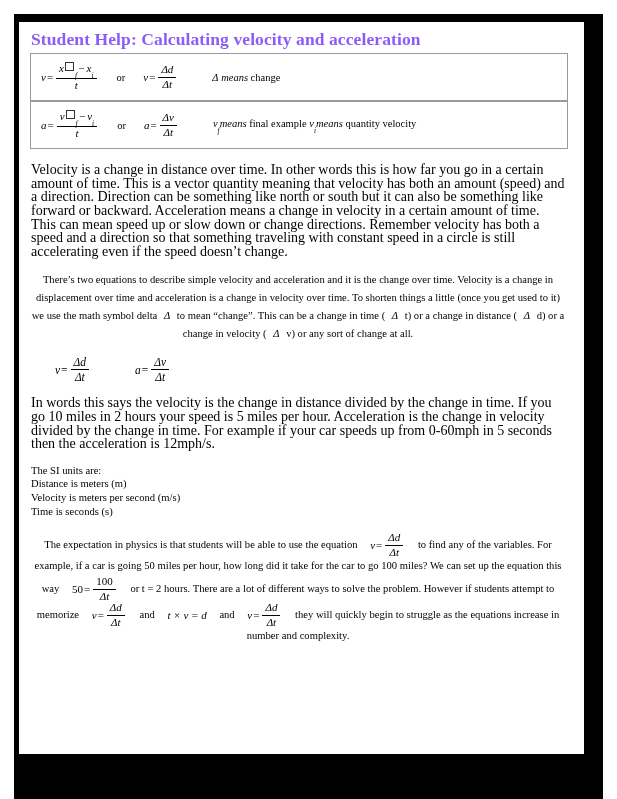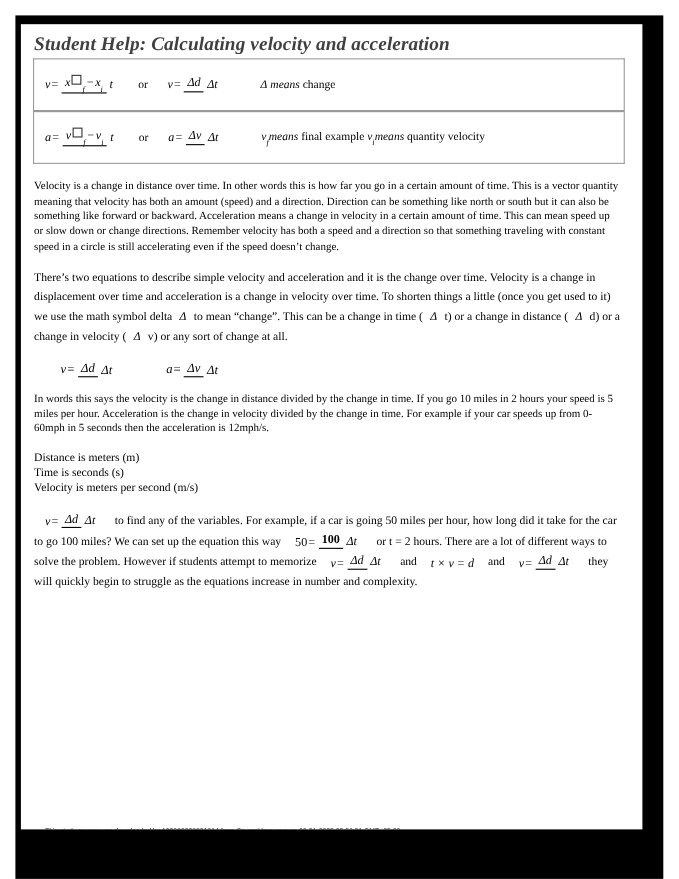--- a/index.html
+++ b/index.html
@@ -36,26 +36,25 @@
   }
   .page-inner {
     padding: 4px 10px 0 10px;
   }
 
   
   .doc-title {
     font-family: "Liberation Serif", serif;
     font-size: 17.5px;
     font-weight: bold;
-    color: #404040;
+    color: #8b5cf6;
     letter-spacing: 0.1px;
     line-height: 1.15;
     margin: 3px 0 4px 2px;
     white-space: nowrap;
-    font-style: italic;
   }
 
   
   .formula-table {
     border: 1px solid #9a9a9a;
     border-collapse: collapse;
     width: 538px;
     margin-left: 1px;
     background: #fff;
   }
@@ -92,21 +91,21 @@
     display: inline-block;
     width: 7px;
     height: 7px;
     border: 1px solid #333;
     margin: 0 1px;
     position: relative;
     top: -1px;
   }
   .frac {
     display: inline-flex;
-    flex-direction: row;
+    flex-direction: column;
     align-items: center;
     vertical-align: middle;
     margin: 0 2px;
     line-height: 1.05;
   }
   .frac .num {
     padding: 0 3px 1px 3px;
     border-bottom: 1px solid #000;
     font-style: italic;
     white-space: nowrap;
@@ -131,21 +130,21 @@
   }
   .note .ital { font-style: italic; }
 
   
   .body-area {
     margin-top: 14px;
     padding-left: 2px;
   }
   p.para {
     font-family: "Liberation Serif", serif;
-    font-size: 10px;
+    font-size: 14px;
     line-height: 13.6px;
     color: #000;
     margin: 0 0 13px 0;
     text-align: left;
     width: 534px;
   }
   .units-block {
     font-family: "Liberation Serif", serif;
     font-size: 10.6px;
     line-height: 13.6px;
@@ -164,20 +163,21 @@
   }
   .display-eq .mathrow { font-size: 11.5px; }
 
   
   .para-flow {
     font-family: "Liberation Serif", serif;
     font-size: 10.6px;
     line-height: 18px;
     width: 534px;
     margin: 0 0 13px 0;
+    text-align: center;
   }
   .para-flow .mathrow {
     position: relative;
     top: 1px;
     margin: 0 10px;
   }
   .delta-inline {
     font-style: italic;
     padding: 0 4px;
   }
@@ -304,40 +304,42 @@
           <span class="frac">
             <span class="num">Δv</span>
             <span class="den">Δt</span>
           </span>
         </span>
       </div>
 
       <p class="para">In words this says the velocity is the change in distance divided by the change in time.  If you go 10 miles in 2 hours your speed is 5 miles per hour.  Acceleration is the change in velocity divided by the change in time. For example if your car speeds up from 0-60mph in 5 seconds then the acceleration is 12mph/s.</p>
 
       <div class="units-block">
+        <div>The SI units are:</div>
         <div>Distance is meters (m)</div>
+        <div>Velocity is meters per second (m/s)</div>
         <div>Time is seconds (s)</div>
-        <div>Velocity is meters per second (m/s)</div>
       </div>
 
       <p class="para-flow">
+        <span>The expectation in physics is that students will be able to use the equation</span>
         <span class="mathrow">
           <span class="mi">v</span>
           <span class="op">=</span>
           <span class="frac">
             <span class="num">Δd</span>
             <span class="den">Δt</span>
           </span>
         </span>
         <span>to find any of the variables.  For example, if a car is going 50 miles per hour, how long did it take for the car to go 100 miles? We can set up the equation this way</span>
         <span class="mathrow">
           <span>50</span>
           <span class="op">=</span>
           <span class="frac">
-            <span class="num" style="font-style:normal;font-weight:bold;">100</span>
+            <span class="num" style="font-style:normal;">100</span>
             <span class="den">Δt</span>
           </span>
         </span>
         <span>or</span>
         <span>t = 2 hours.  There are a lot of different ways to solve the problem.  However if students attempt to memorize</span>
         <span class="mathrow">
           <span class="mi">v</span>
           <span class="op">=</span>
           <span class="frac">
             <span class="num">Δd</span>

